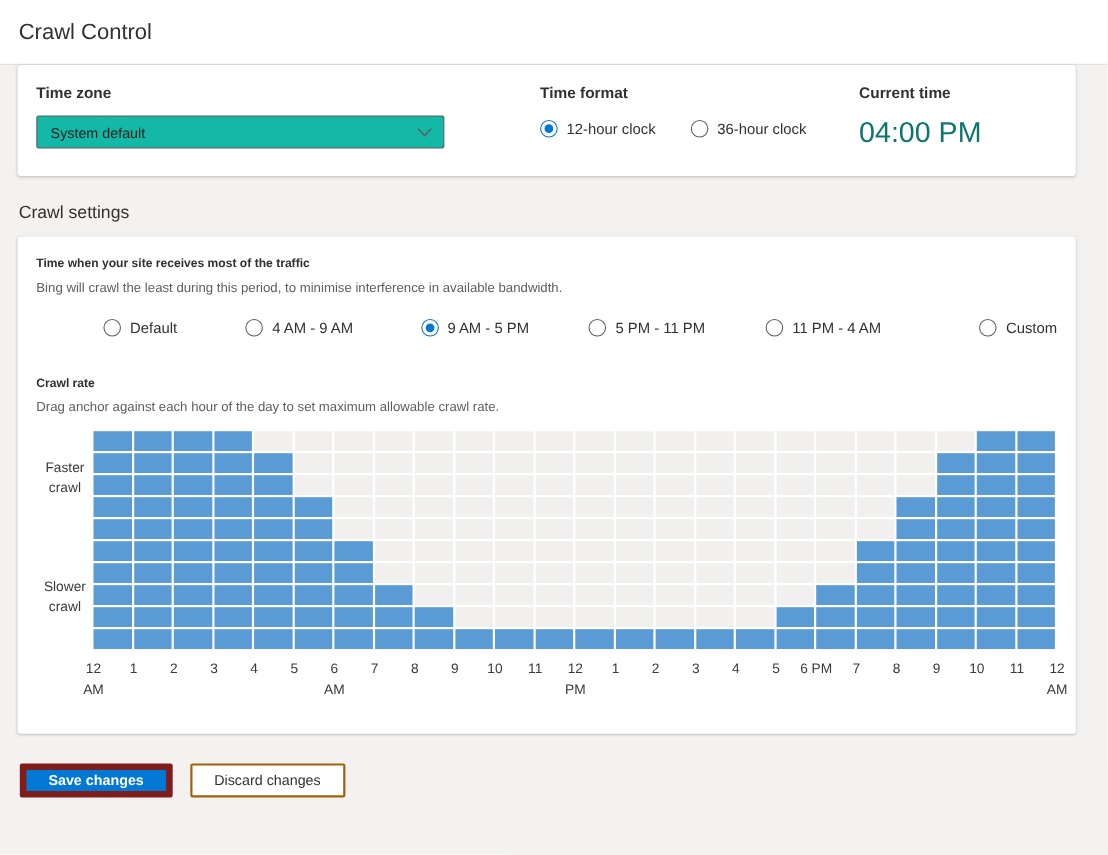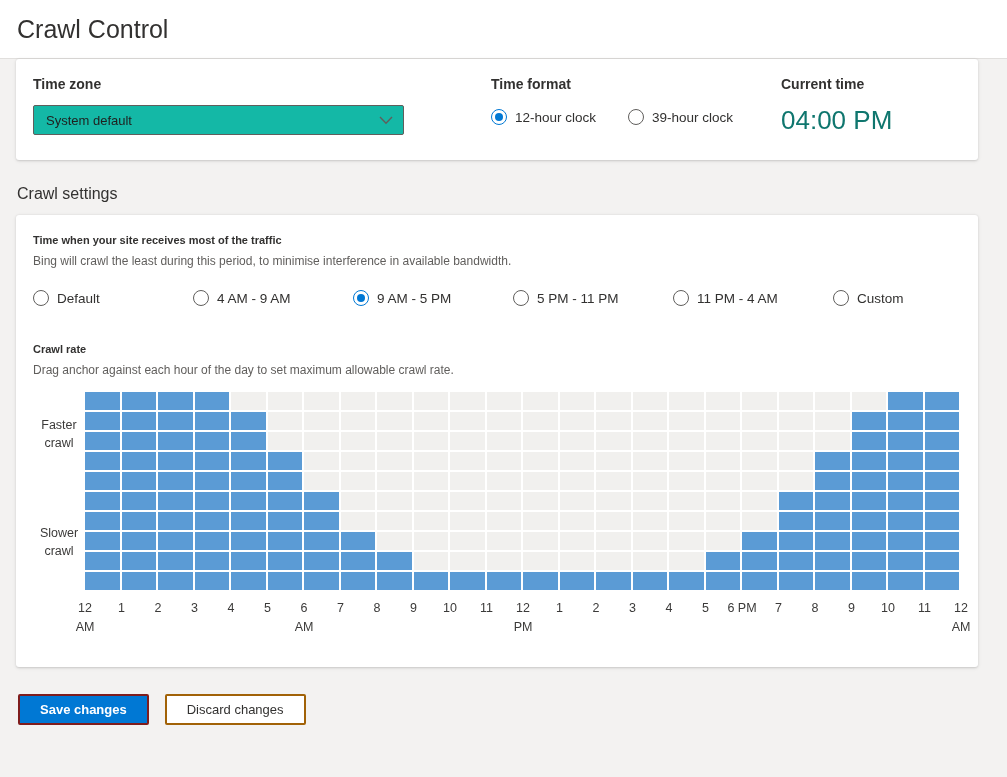--- a/index.html
+++ b/index.html
@@ -12,21 +12,21 @@
     overflow: hidden;
   }
   .app-header {
     background: #ffffff;
     height: 59px;
     border-bottom: 1px solid #e1dfdd;
     display: flex;
     align-items: center;
     padding-left: 17px;
   }
-  .app-title { font-size: 25px; font-weight: 400; color: #323130; }
+  .app-title { font-size: 20px; font-weight: 400; color: #323130; }
   .page { padding: 0 29px 0 16px; }
   .section-title { font-size: 16px; color: #323130; padding: 14px 0 12px 1px; }
   .section-title.second { padding-top: 25px; }
   .card {
     background: #fff;
     border-radius: 3px;
     box-shadow: 0 0.6px 1.8px rgba(0,0,0,.11), 0 1px 4px rgba(0,0,0,.09);
   }
   
   .card-timeprefs { display: flex; padding: 17px 17px 18px 17px; height: 101px; }
@@ -36,21 +36,21 @@
     width: 371px; height: 30px;
     border: 1px solid #605e5c; border-radius: 2px;
     background: #14b8a6;
     display: flex; align-items: center; justify-content: space-between;
     padding: 0 10px 0 12px;
     font-size: 13px; color: #201f1e;
     cursor: pointer;
   }
   .field-tf { width: 290px; }
   .radio-row { display: flex; gap: 32px; margin-top: 17px; }
-  .radio { display: inline-flex; align-items: center; gap: 8px; font-size: 13.5px; color: #323130; cursor: pointer; white-space: nowrap; }
+  .radio { display: inline-flex; align-items: center; gap: 8px; font-size: 13.5px; color: #323130; cursor: pointer; white-space: nowrap; justify-content: flex-end; }
   .rb {
     width: 16px; height: 16px; border-radius: 50%;
     border: 1px solid #605e5c; background: #fff; position: relative; flex: 0 0 16px;
   }
   .rb.checked { border-color: #0078d4; }
   .rb.checked::after {
     content: ""; position: absolute; left: 3px; top: 3px; right: 3px; bottom: 3px;
     border-radius: 50%; background: #0078d4;
   }
   .field-ct { flex: 1; }
@@ -80,21 +80,21 @@
   .cell.on { background: var(--cell-on, #5b9bd5); }
   .chart-xaxis { position: relative; height: 42px; margin-top: 9px; width: 874px; }
   .xlab {
     position: absolute; transform: translateX(-50%);
     text-align: center; font-size: 12.5px; color: #3b3a39;
     line-height: 19px; white-space: nowrap;
   }
   
   .actions { display: flex; gap: 16px; padding-left: 2px; }
   .btn { height: 31px; padding: 0 20px; font-size: 13px; border-radius: 2px; cursor: pointer; font-family: "Liberation Sans", sans-serif; }
-  .btn-primary { background: #0078d4; border: 2px solid #7f1d1d; color: #fff; font-weight: 700; }
+  .btn-primary { background: #0078d4; border: 6px solid #7f1d1d; color: #fff; font-weight: 700; }
   .btn-secondary { background: #fff; border: 2px solid #a16207; color: #323130; }
 </style>
 </head>
 <body>
 
 <div class="app-header">
   <div class="app-title">Crawl Control</div>
 </div>
 
 <div class="page">
@@ -114,21 +114,21 @@
     </div>
     <div class="field-tf">
       <span class="field-label">Time format</span>
       <div class="radio-row">
           <label class="radio">
             <span class="rb checked"></span>
             <span>12-hour clock</span>
           </label>
           <label class="radio">
             <span class="rb"></span>
-            <span>39-hour clock</span>
+            <span>36-hour clock</span>
           </label>
         </div>
     </div>
     <div class="field-ct">
       <span class="field-label">Current time</span>
       <div class="current-time-value">04:00 PM</div>
     </div>
   </div>
 
   <div class="section-title second">Crawl settings</div>

